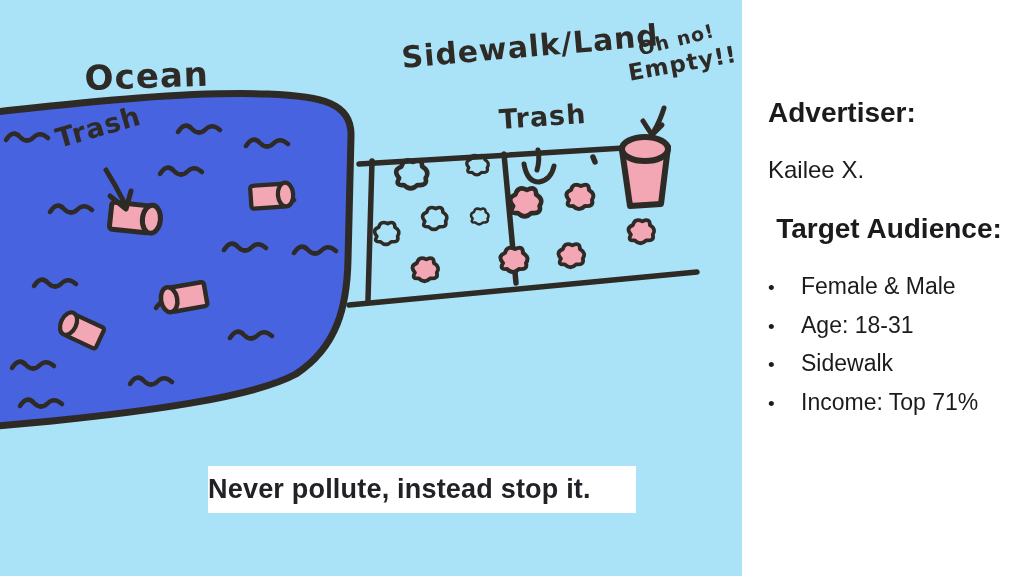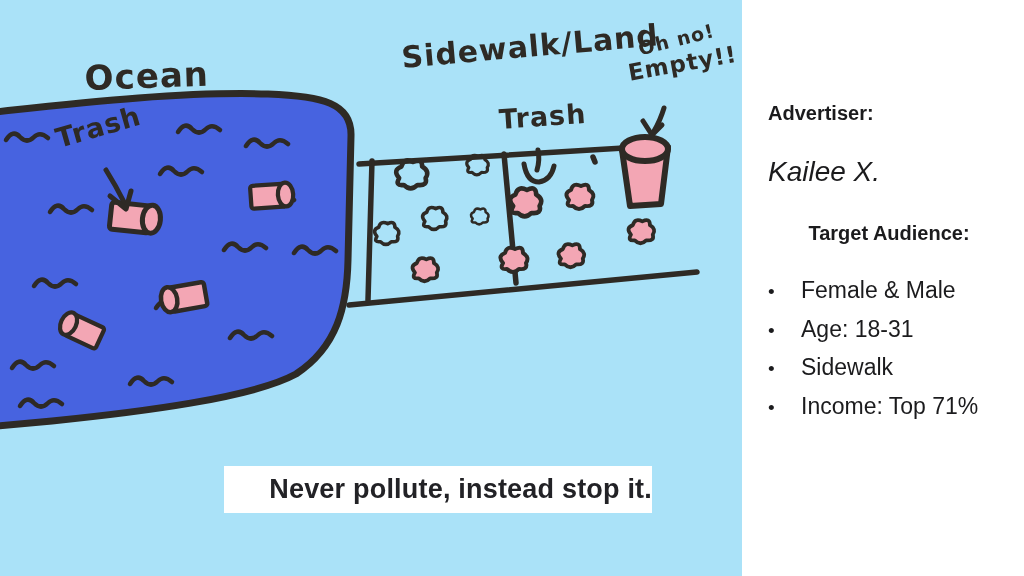--- a/index.html
+++ b/index.html
@@ -19,35 +19,35 @@
   }
   .ocean-label   { left:84px;  top:58px;  font-size:34px; transform:rotate(-2deg); }
   .ocean-trash   { left:52px;  top:124px; font-size:27px; transform:rotate(-16deg); }
   .sidewalk-label{ left:400px; top:40px;  font-size:30px; transform:rotate(-5deg); }
   .ohno-label    { left:636px; top:38px;  font-size:19px; transform:rotate(-14deg); }
   .empty-label   { left:626px; top:60px;  font-size:23px; transform:rotate(-10deg); }
   .sidewalk-trash{ left:498px; top:104px; font-size:27px; transform:rotate(-4deg); }
 
   
   .caption-box {
-    position:absolute; left:224px; top:466px; width:428px; height:47px;
-    background:#ffffff; display:flex; align-items:center; justify-content:flex-end;
+    position:absolute; left:208px; top:466px; width:428px; height:47px;
+    background:#ffffff; display:flex; align-items:center; justify-content:flex-start;
   }
   .caption-box span {
     font-size:27px; font-weight:700; color:#222226; letter-spacing:0.2px;
   }
 
   
   .panel {
     position:absolute; left:742px; top:0; width:282px; height:576px;
     background:#ffffff; box-sizing:border-box; padding:100px 14px 0 26px;
     color:#1b1b1d;
   }
-  .panel-heading { margin:0; font-size:20px; font-weight:700; line-height:26px; }
-  .advertiser-name { margin:30px 0 13px 0; font-size:28px; font-weight:400;font-style:italic; }
+  .panel-heading { margin:0; font-size:28px; font-weight:700; line-height:26px; }
+  .advertiser-name { margin:30px 0 13px 0; font-size:24px; font-weight:400; }
   .audience-heading { margin-top:32px;text-align:center; }
   .audience-list { list-style:none; margin:26px 0 0 0; padding:0; }
   .audience-list li { display:flex; align-items:baseline; font-size:23px; line-height:36.5px; font-weight:400; }
   .audience-list .bullet { width:33px; flex:0 0 33px; font-size:19px; }
 </style>
 </head>
 <body>
 
 <div class="stage">
 

